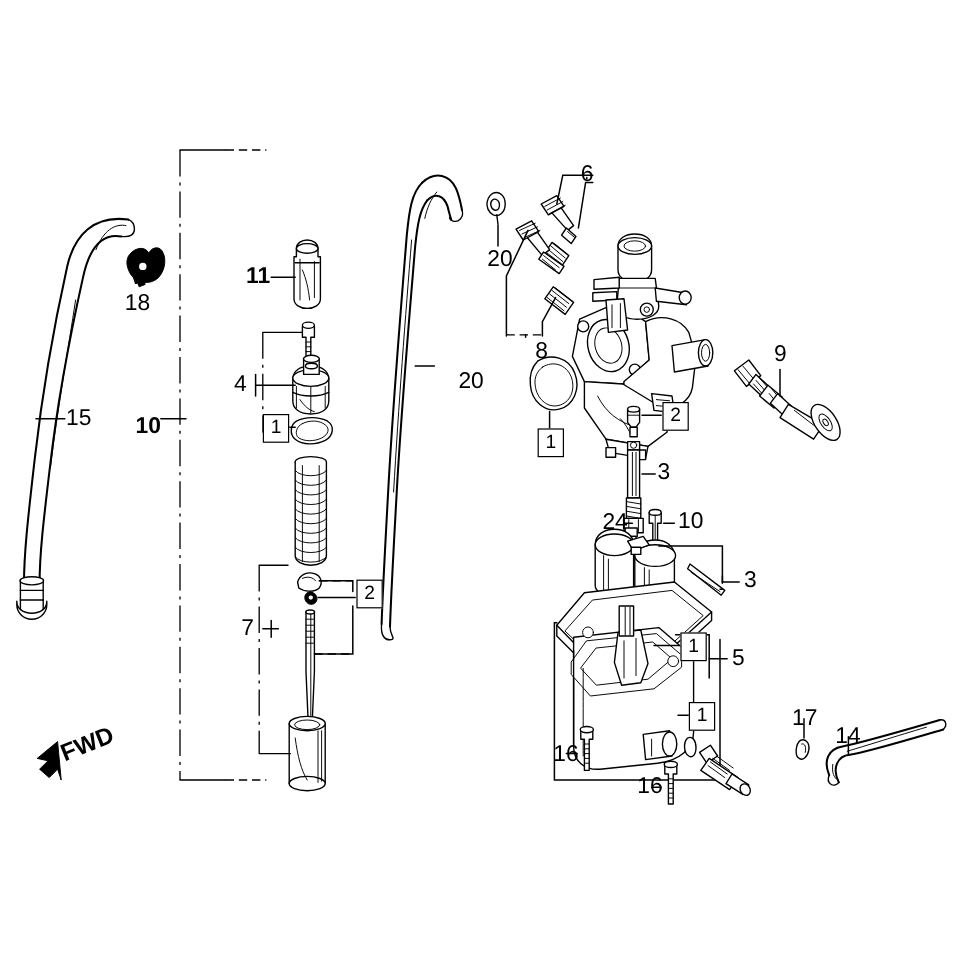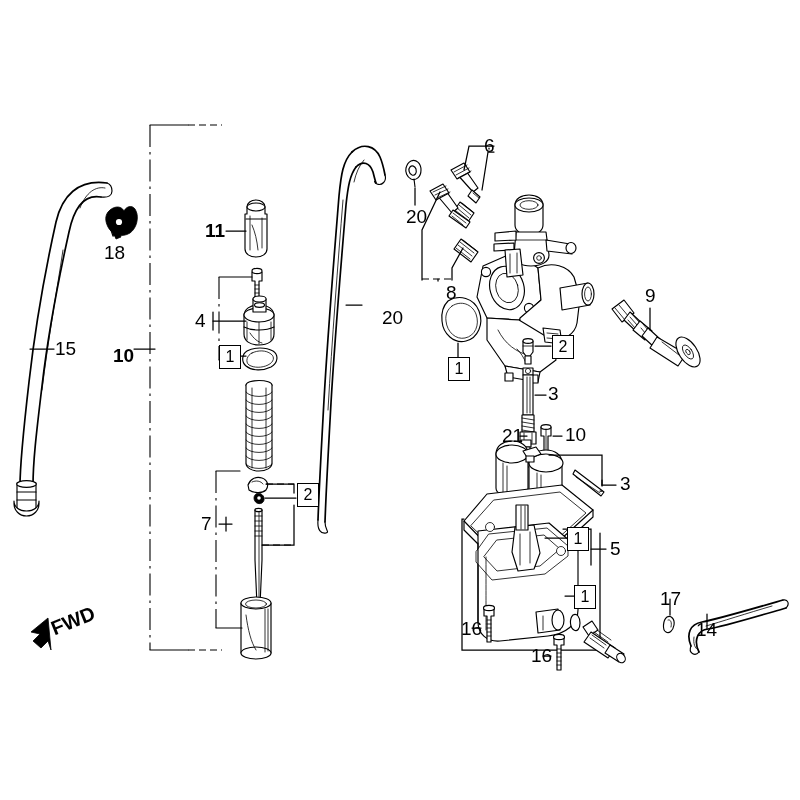--- a/index.html
+++ b/index.html
@@ -487,27 +487,27 @@
   <div class="callout" style="left:205px;top:221px;font-weight:bold;">11</div>
   <div class="callout" style="left:195px;top:311px;">4</div>
   <div class="callout" style="left:201px;top:514px;">7</div>
   <div class="callout" style="left:365px;top:308px;margin-left:17px;">20</div>
   <div class="callout" style="left:406px;top:207px;">20</div>
   <div class="callout" style="left:484px;top:136px;">6</div>
   <div class="callout" style="left:446px;top:283px;">8</div>
   <div class="callout" style="left:645px;top:286px;">9</div>
   <div class="callout" style="left:548px;top:384px;">3</div>
   <div class="callout" style="left:565px;top:425px;">10</div>
-  <div class="callout" style="left:502px;top:426px;">21</div>
+  <div class="callout" style="left:502px;top:426px;">24</div>
   <div class="callout" style="left:620px;top:474px;">3</div>
   <div class="callout" style="left:610px;top:539px;">5</div>
   <div class="callout" style="left:461px;top:619px;">16</div>
   <div class="callout" style="left:531px;top:646px;">16</div>
   <div class="callout" style="left:660px;top:589px;">17</div>
-  <div class="callout" style="left:696px;top:604px;margin-top:16px;">14</div>
+  <div class="callout" style="left:696px;top:604px;">14</div>
 
   <div class="boxnum" style="left:219px;top:345px;">1</div>
   <div class="boxnum" style="left:297px;top:483px;">2</div>
   <div class="boxnum" style="left:448px;top:357px;">1</div>
   <div class="boxnum" style="left:552px;top:335px;">2</div>
   <div class="boxnum" style="left:567px;top:527px;">1</div>
   <div class="boxnum" style="left:574px;top:585px;">1</div>
 
   <div class="fwdtxt" style="left:52px;top:618px;">FWD</div>
 

